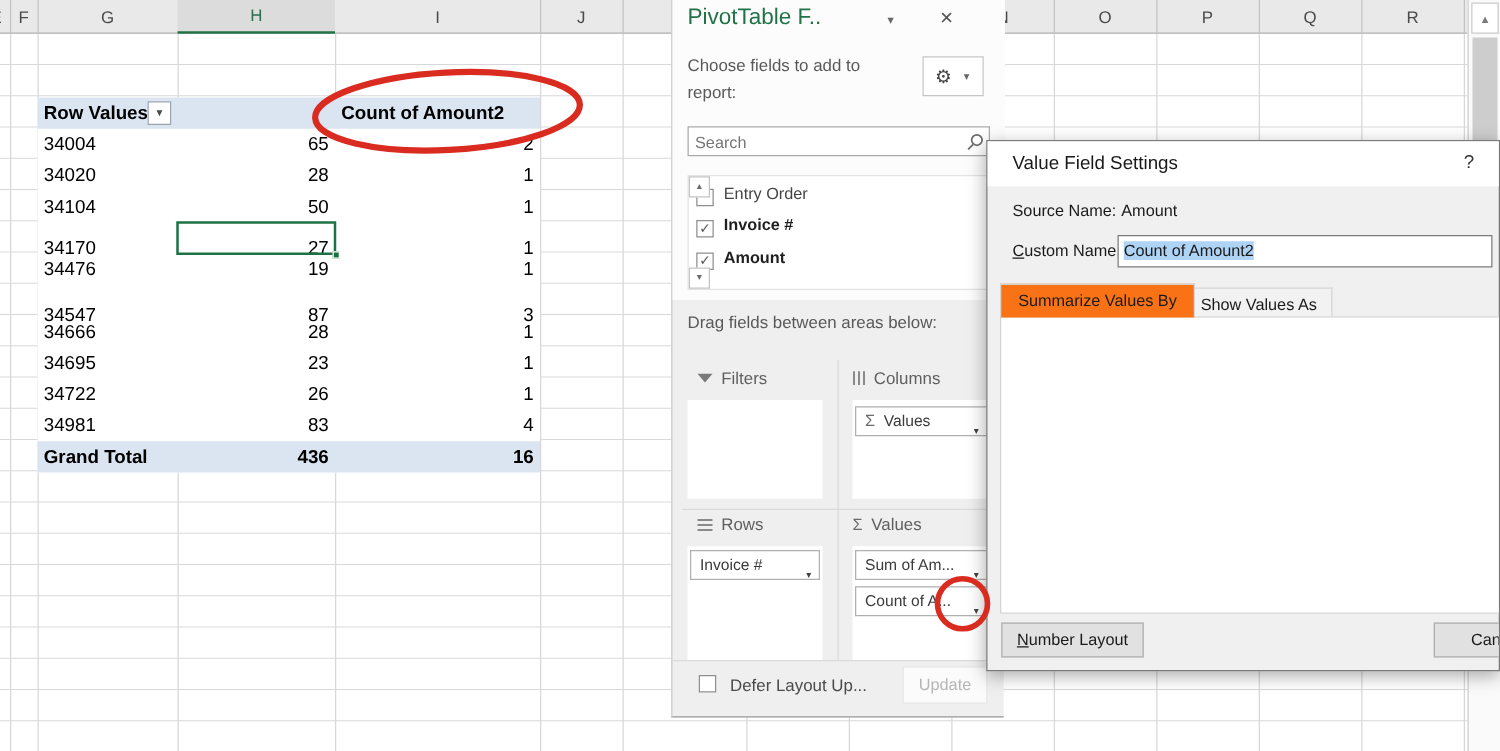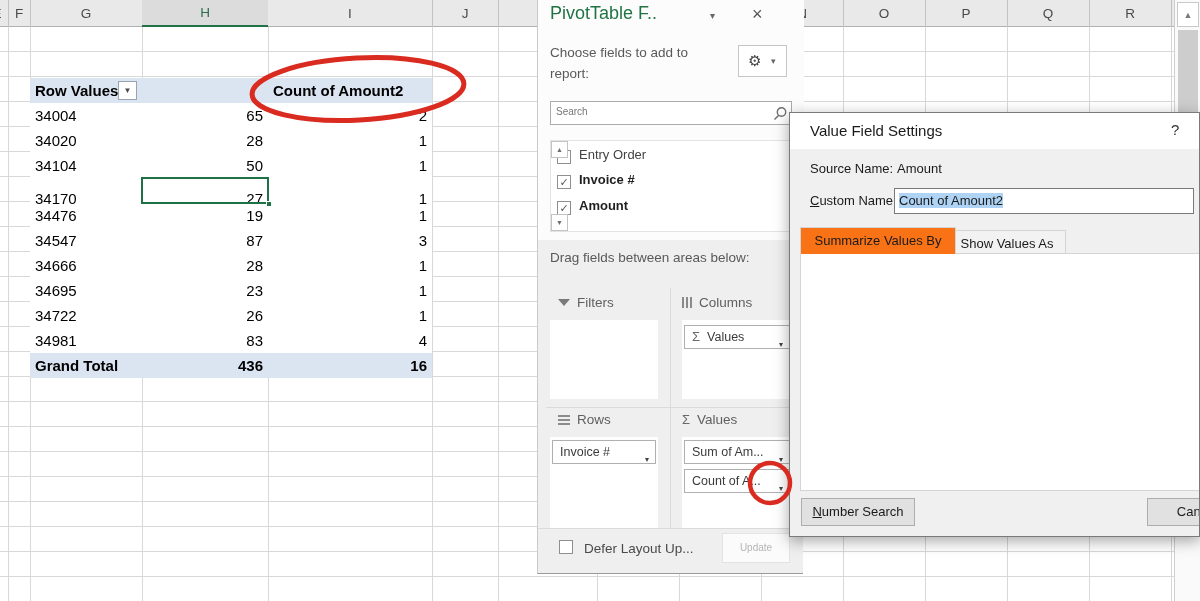--- a/index.html
+++ b/index.html
@@ -63,21 +63,21 @@
   }
   #pane-top { left:0; top:0; width:266px; height:240px; background:#fcfcfc; }
   #pane-title { left:12px; top:3px; font-size:18px; color:#217346; }
   #pane-title-caret { left:172px; top:10px; font-size:10px; color:#666; }
   #pane-close { left:214px; top:4px; font-size:18px; color:#555; }
   #choose-fields-label { left:12px; top:42px; width:175px; line-height:21px; font-size:13.5px; }
   #gear-button { left:200px; top:45px; width:49px; height:32px; background:#fff; border:1px solid #c6c6c6; }
   #gear-glyph { left:9px; top:6px; font-size:15px; color:#444; }
   #gear-caret { left:32px; top:10px; font-size:9px; color:#666; }
   #search-box { left:12px; top:101px; width:242px; height:24px; background:#fff; border:1px solid #ababab; }
-  #search-placeholder { left:5px; top:4px; color:#767676; font-size:10px; }
+  #search-placeholder { left:5px; top:4px; color:#767676; font-size:13px; }
   #field-list { left:12px; top:140px; width:242px; height:92px; background:#fff; border:1px solid #e3e3e3; }
   .field-item { position:absolute; left:6px; height:23px; line-height:23px; color:#444; }
   .field-item.checked { font-weight:bold; color:#1f1f1f; }
   .checkbox { display:inline-block; width:14px; height:14px; background:#fff; border:1px solid #8f8f8f; vertical-align:-2px; margin-right:8px; text-align:center; line-height:13px; font-size:11px; color:#565656; font-weight:normal; }
   .list-scroll { left:224px; width:17px; background:#fff; }
   .scroll-btn { position:absolute; left:0; width:17px; height:17px; background:#fff; border:1px solid #c3c3c3; font-size:7px; color:#6d6d6d; text-align:center; line-height:16px; }
   #drag-label { left:12px; top:250px; font-size:13.5px; }
   .area-label { position:absolute; font-size:13.5px; color:#5f5f5f; }
   .area-box { position:absolute; background:#fff; }
   .area-item { position:absolute; background:#fff; border:1px solid #b0b0b0; height:24px; line-height:22px; font-size:12.5px; color:#3b3b3b; padding-left:7px; }
@@ -86,21 +86,21 @@
   #areas-hdivider { left:8px; top:407px; width:250px; height:1px; background:#dadada; }
   .funnel { display:inline-block; width:0; height:0; border-left:6px solid transparent; border-right:6px solid transparent; border-top:7px solid #7a7a7a; vertical-align:1px; margin-right:7px; }
   .cols-icon { display:inline-block; width:10px; height:11px; margin-right:7px; vertical-align:-1px;
     background:repeating-linear-gradient(to right,#8a8a8a 0 2px, transparent 2px 4px); }
   .rows-icon { display:inline-block; width:12px; height:10px; margin-right:7px; vertical-align:-1px;
     background:repeating-linear-gradient(to bottom,#8a8a8a 0 2px, transparent 2px 4px); }
   .sigma-ic { font-size:13px; color:#6a6a6a; margin-right:7px; }
   #defer-sep { left:0; top:528px; width:266px; height:1px; background:#dadada; }
   #defer-checkbox { left:21px; top:540px; }
   #defer-label { left:46px; top:541px; font-size:13.5px; color:#4a4a4a; }
-  #update-button { left:184px; top:533px; width:68px; height:30px; background:#fbfbfb; border:1px solid #e3e3e3; color:#b5b5b5; font-size:10px; text-align:center; line-height:28px; }
+  #update-button { left:184px; top:533px; width:68px; height:30px; background:#fbfbfb; border:1px solid #e3e3e3; color:#b5b5b5; font-size:13px; text-align:center; line-height:28px; }
 
   
   #vfs-dialog {
     left:789px; top:112px; width:411px; height:425px; background:#f0f0f0;
     border:1px solid #7a7a7a; box-shadow:0 4px 14px rgba(0,0,0,.35); z-index:20;
     font-size:13px; color:#1a1a1a; overflow:hidden;
   }
   #vfs-titlebar { left:0; top:0; width:411px; height:36px; background:#fff; }
   #vfs-title { left:20px; top:9px; font-size:15px; color:#1a1a1a; }
   #vfs-help { left:381px; top:8px; font-size:15px; color:#333; }
@@ -203,21 +203,21 @@
     <div class="prow" style="top:108px">
       <div class="pcell c-label">34170</div>
       <div class="pcell c-sum">27</div>
       <div class="pcell c-cnt">1</div>
     </div>
     <div class="prow" style="top:125px">
       <div class="pcell c-label">34476</div>
       <div class="pcell c-sum">19</div>
       <div class="pcell c-cnt">1</div>
     </div>
-    <div class="prow" style="top:150px">
+    <div class="prow" style="top:162px">
       <div class="pcell c-label">34547</div>
       <div class="pcell c-sum">87</div>
       <div class="pcell c-cnt">3</div>
     </div>
     <div class="prow" style="top:175px">
       <div class="pcell c-label">34666</div>
       <div class="pcell c-sum">28</div>
       <div class="pcell c-cnt">1</div>
     </div>
     <div class="prow" style="top:200px">
@@ -341,21 +341,21 @@
       <div class="calc-option" style="top:55px">Max</div>
       <div class="calc-option" style="top:73px">Min</div>
       <div class="calc-option" style="top:91px">Product</div>
       <div class="abs" id="calc-scroll">
         <div class="scroll-btn" style="top:0;border:none;background:#f0f0f0">▲</div>
         <div class="abs" id="calc-thumb"></div>
         <div class="scroll-btn" style="top:96px;border:none;background:#f0f0f0">▼</div>
       </div>
     </div>
 
-    <div class="dlg-btn fl-underline" id="number-format-button">Number Search</div>
+    <div class="dlg-btn fl-underline" id="number-format-button">Number Layout</div>
     <div class="dlg-btn" id="cancel-button">Cancel</div>
   </div>
 
   <svg class="abs annotation" style="left:0;top:0;z-index:30" width="1200" height="601" viewBox="0 0 1200 601">
     <ellipse cx="358" cy="89" rx="106" ry="31" fill="none" stroke="#d92b20" stroke-width="5" transform="rotate(-3 358 89)"></ellipse>
     <ellipse cx="770" cy="483" rx="20" ry="20" fill="none" stroke="#d92b20" stroke-width="4.5"></ellipse>
   </svg>
 
 </div>
 

